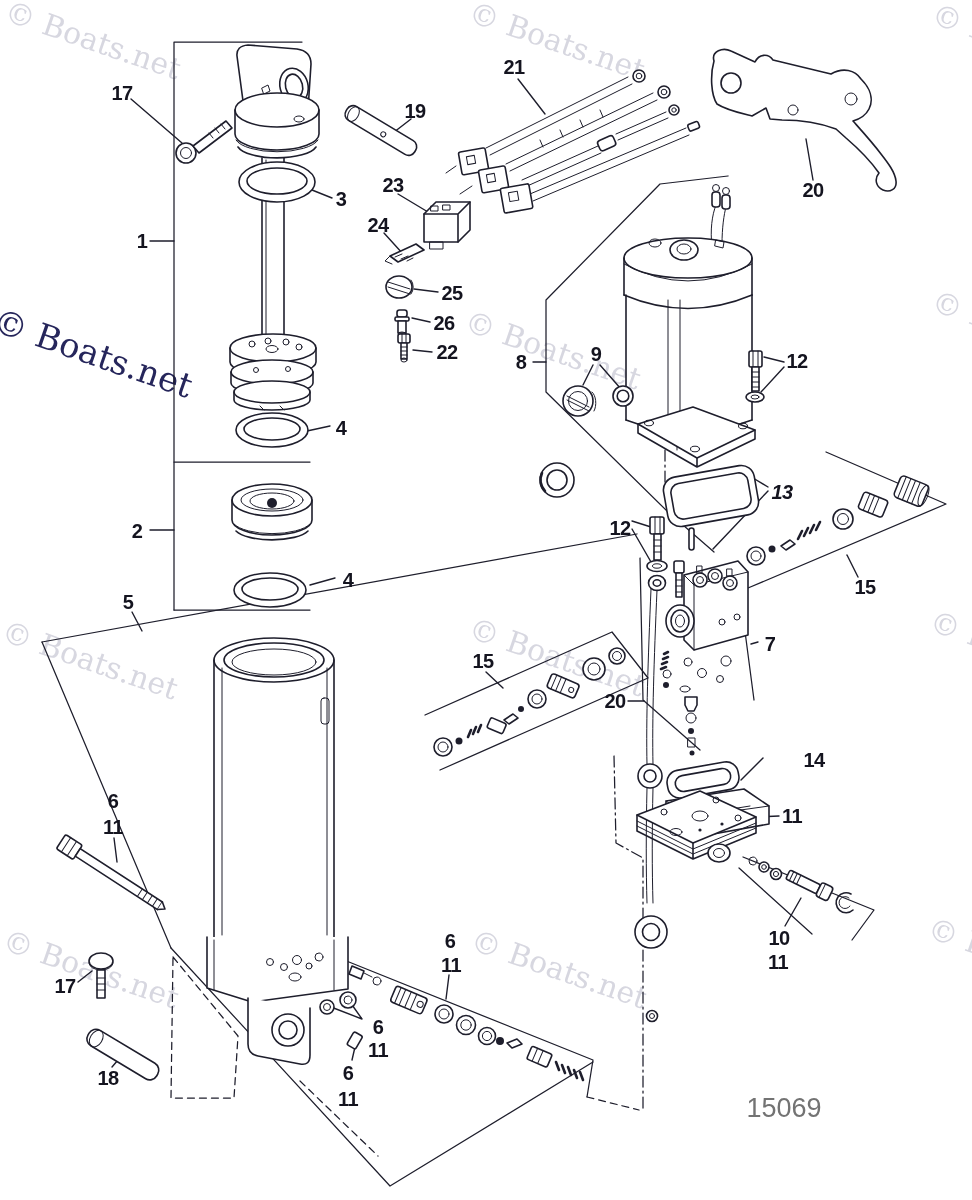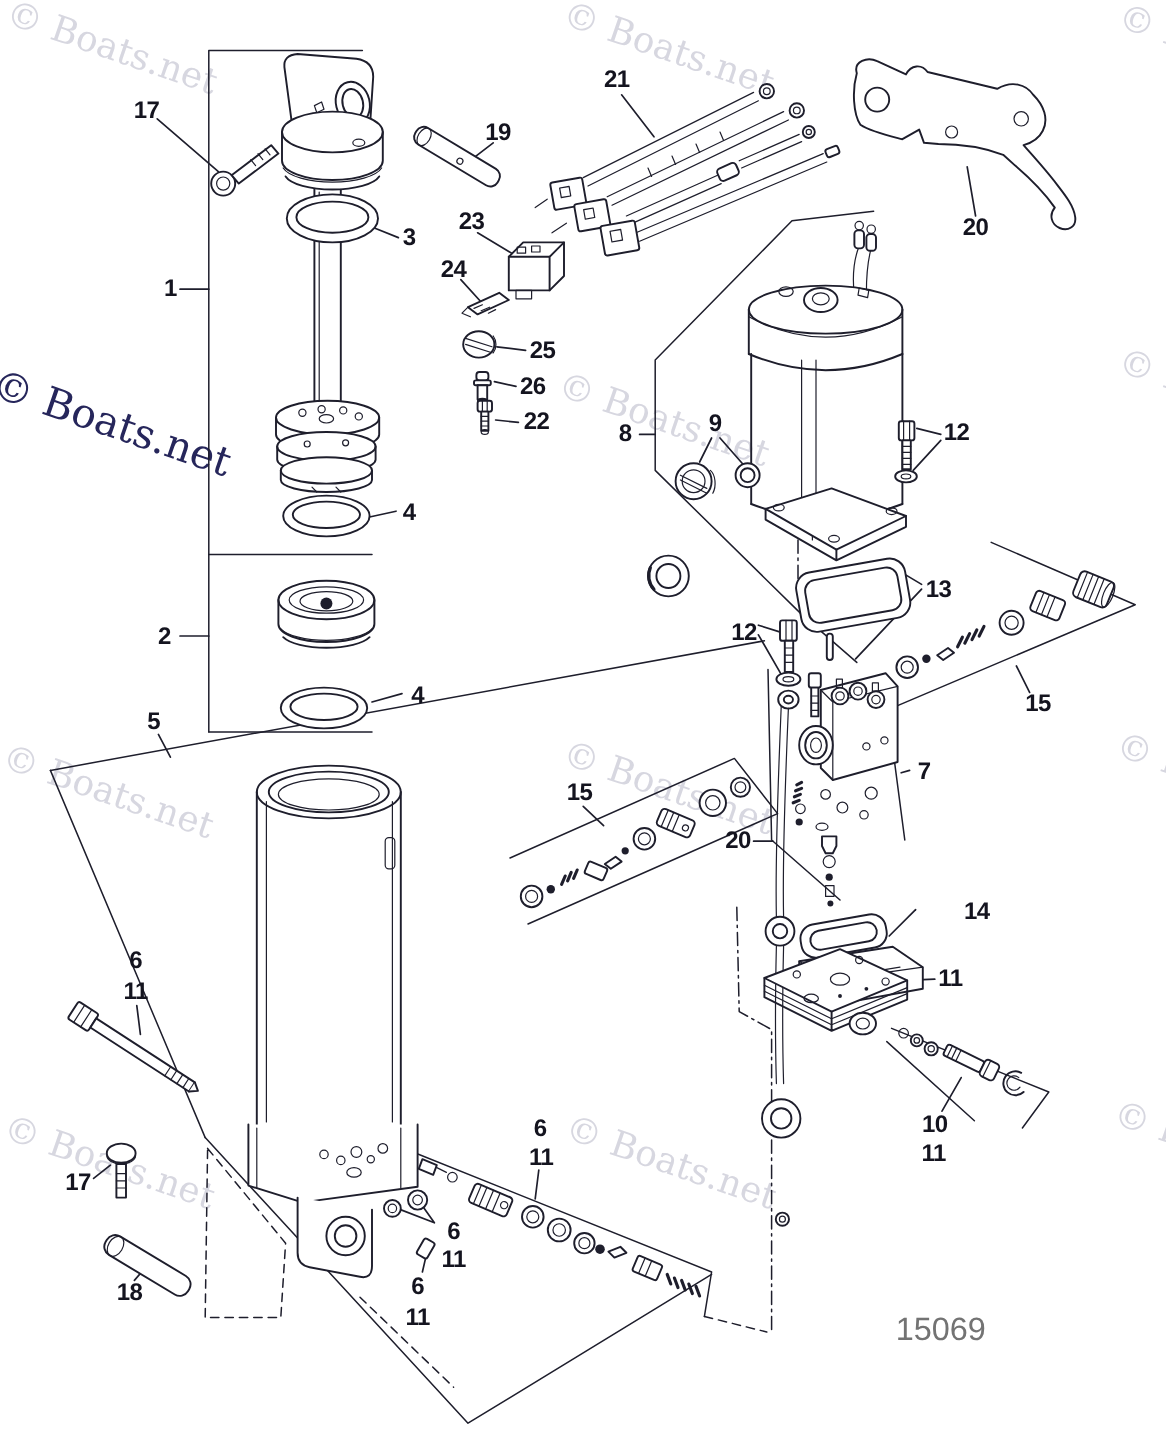--- a/index.html
+++ b/index.html
@@ -506,21 +506,21 @@
       <div class="callout" style="left: 393px; top: 185px;">23</div>
       <div class="callout" style="left: 378px; top: 225px;">24</div>
       <div class="callout" style="left: 452px; top: 293px;">25</div>
       <div class="callout" style="left: 444px; top: 323px;">26</div>
       <div class="callout" style="left: 447px; top: 352px;">22</div>
       <div class="callout" style="left: 514px; top: 67px;">21</div>
       <div class="callout" style="left: 813px; top: 190px;">20</div>
       <div class="callout" style="left: 521px; top: 362px;">8</div>
       <div class="callout" style="left: 596px; top: 354px;">9</div>
       <div class="callout" style="left: 797px; top: 361px;">12</div>
-      <div class="callout" style="left: 782px; top: 492px;">13</div>
+      <div class="callout" style="left: 782px; top: 492px; font-style: italic;">13</div>
       <div class="callout" style="left: 620px; top: 528px;">12</div>
       <div class="callout" style="left: 865px; top: 587px;">15</div>
       <div class="callout" style="left: 770px; top: 644px;">7</div>
       <div class="callout" style="left: 615px; top: 701px;">20</div>
       <div class="callout" style="left: 483px; top: 661px;">15</div>
       <div class="callout" style="left: 776px; top: 760px; margin-left: 38px;">14</div>
       <div class="callout" style="left: 341px; top: 428px;">4</div>
       <div class="callout" style="left: 137px; top: 531px;">2</div>
       <div class="callout" style="left: 348px; top: 580px;">4</div>
       <div class="callout" style="left: 128px; top: 602px;">5</div>

